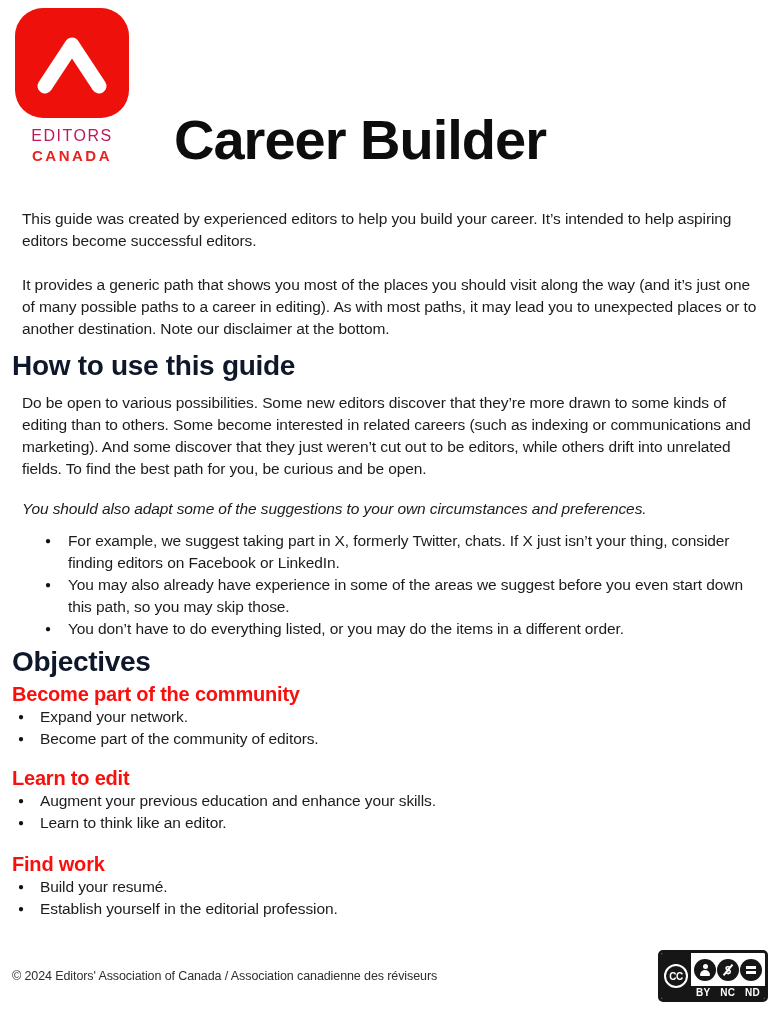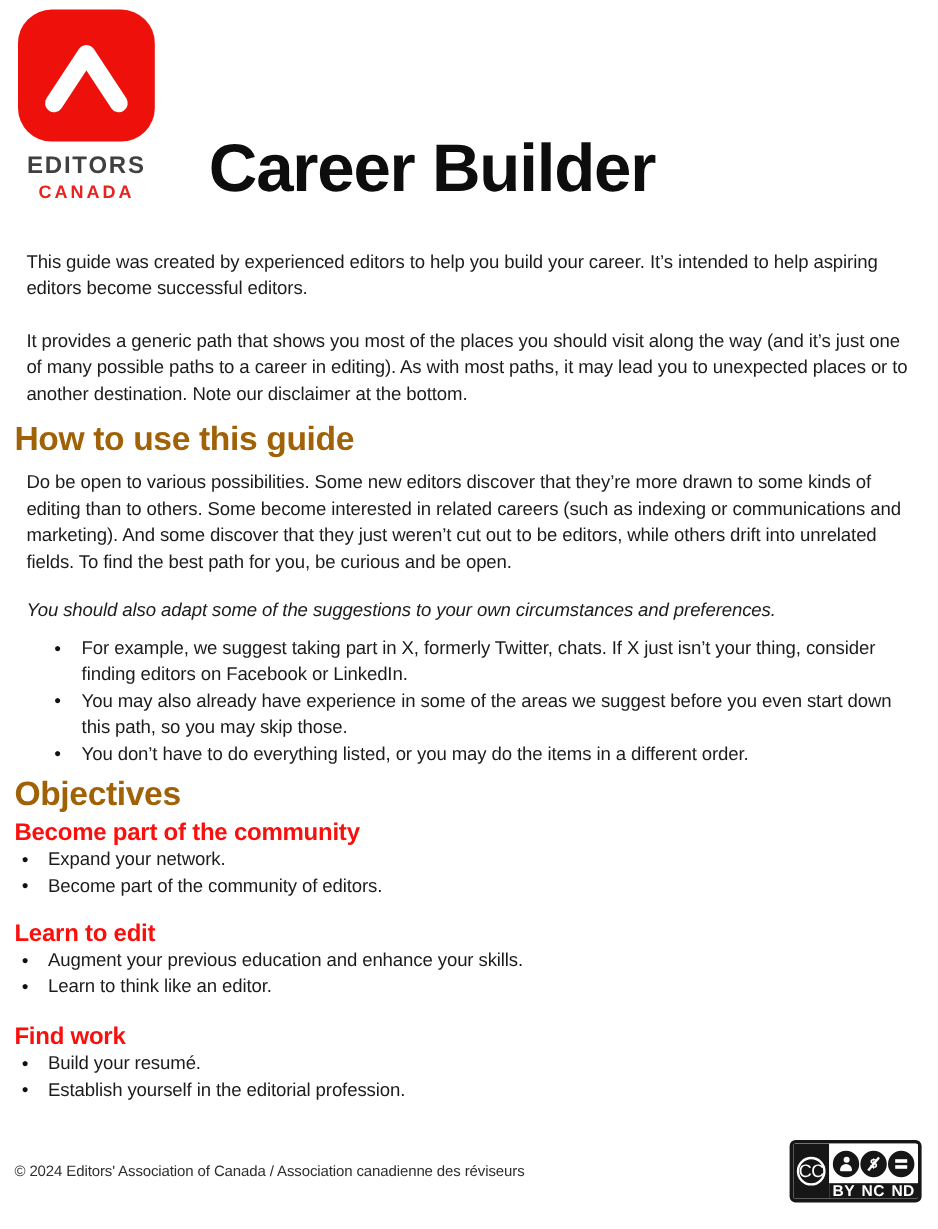--- a/index.html
+++ b/index.html
@@ -15,22 +15,22 @@
   
   .header { position: relative; height: 192px; }
   .logo { position: absolute; left: 12px; top: 8px; width: 120px; text-align: center; }
   .logo-square {
     width: 114px; height: 110px; margin: 0 auto;
     background: #ee100b; border-radius: 28px;
     position: relative;
   }
   .logo-square svg { position: absolute; left: 0; top: 0; }
   .logo-editors {
-    margin-top: 9px; font-size: 20px; font-weight: 700;
-    color: #404040; letter-spacing: 1.5px;
+    margin-top: 9px; font-size: 16px; font-weight: 400;
+    color: #be185d; letter-spacing: 1.5px;
   }
   .logo-canada {
     margin-top: 2px; font-size: 15px; font-weight: 700;
     color: #e8231f; letter-spacing: 2.5px;
   }
   .doc-title {
     position: absolute; left: 174px; top: 108px;
     font-size: 56px; line-height: 64px; font-weight: 800;
     letter-spacing: -1px; color: #0d0d0d; white-space: nowrap;
   }
@@ -41,21 +41,21 @@
     font-size: 15.5px; line-height: 22px; letter-spacing: -0.1px;
     color: #1c1c1c;
   }
   .content p { margin: 10px; }
   .p-intro1 { margin-top: 16px !important; }
   .p-intro2 { margin-top: 22px !important; }
   .p-adapt  { margin-top: 18px !important; font-style: italic; }
 
   h1.sec {
     font-size: 28px; line-height: 32px; margin: 6px 0 0 0;
-    color: #a16207; font-weight: 700; letter-spacing: -0.3px;
+    color: #0f172a; font-weight: 700; letter-spacing: -0.3px;
   }
   h2.sub {
     font-size: 20px; line-height: 24px; margin: 4px 0 0 0;
     color: #f90f0c; font-weight: 700; letter-spacing: -0.2px;
   }
   h2.sub-tight { margin-top: 16px; }
   h2.sub-mid { margin-top: 18px; }
 
   .li { display: flex; align-items: flex-start; }
   .li .dot {
@@ -76,21 +76,21 @@
     width: 104px; height: 46px; border: 3px solid #161616;
     border-radius: 5px; background: #fff;
     display: flex; overflow: hidden; box-sizing: content-box;
   }
   .cc-left {
     width: 30px; background: #161616;
     display: flex; align-items: center; justify-content: center;
   }
   .cc-circle {
     width: 20px; height: 20px; border: 2px solid #fff; border-radius: 50%;
-    color: #fff; font-size: 15px; font-weight: 400; letter-spacing: -0.5px;
+    color: #fff; font-size: 10px; font-weight: 700; letter-spacing: -0.5px;
     display: flex; align-items: center; justify-content: center;
   }
   .cc-right { flex: 1; display: flex; flex-direction: column; }
   .cc-icons {
     flex: 1; display: flex; align-items: center; justify-content: space-around;
     background: #fff; padding: 2px 3px 1px 3px;
   }
   .cc-icon {
     width: 22px; height: 22px; border-radius: 50%; background: #161616;
     display: flex; flex-direction: column; align-items: center; justify-content: center;
@@ -101,21 +101,21 @@
   .nc-s { font-size: 11px; font-weight: 700; line-height: 1; }
   .nc-slash {
     position: absolute; left: 10px; top: 4px; width: 2px; height: 14px;
     background: #fff; transform: rotate(40deg);
   }
   .nd-bar { width: 10px; height: 2.5px; background: #fff; }
   .nd-bar + .nd-bar { margin-top: 2.5px; }
   .cc-labels {
     background: #161616; color: #fff; height: 13px;
     display: flex; align-items: center; justify-content: space-around;
-    font-size: 13px; font-weight: 700; letter-spacing: 0.3px;
+    font-size: 10px; font-weight: 700; letter-spacing: 0.3px;
   }
 </style>
 </head>
 <body>
 
 <div class="header">
   <div class="logo">
     <div class="logo-square">
       <svg viewBox="0 0 114 110" width="114" height="110">
         <path d="M30 78 L57 37 L84 78" fill="none" stroke="#ffffff" stroke-width="15" stroke-linecap="round" stroke-linejoin="round"></path>

